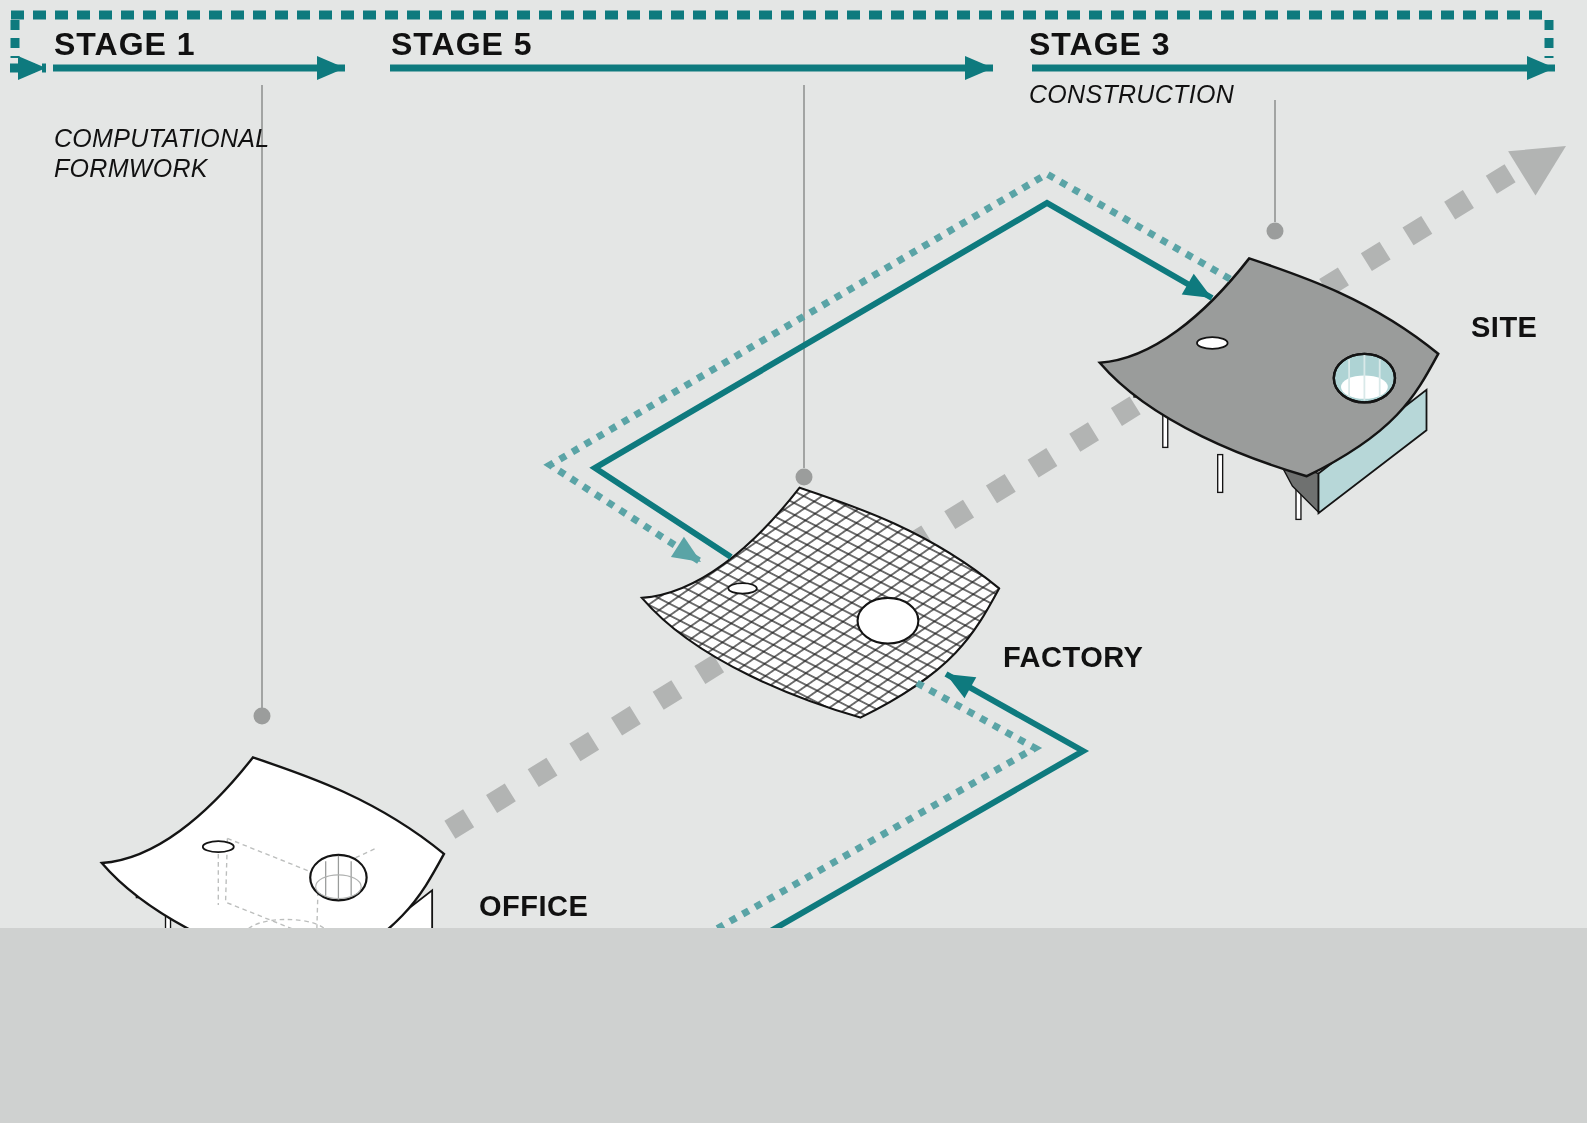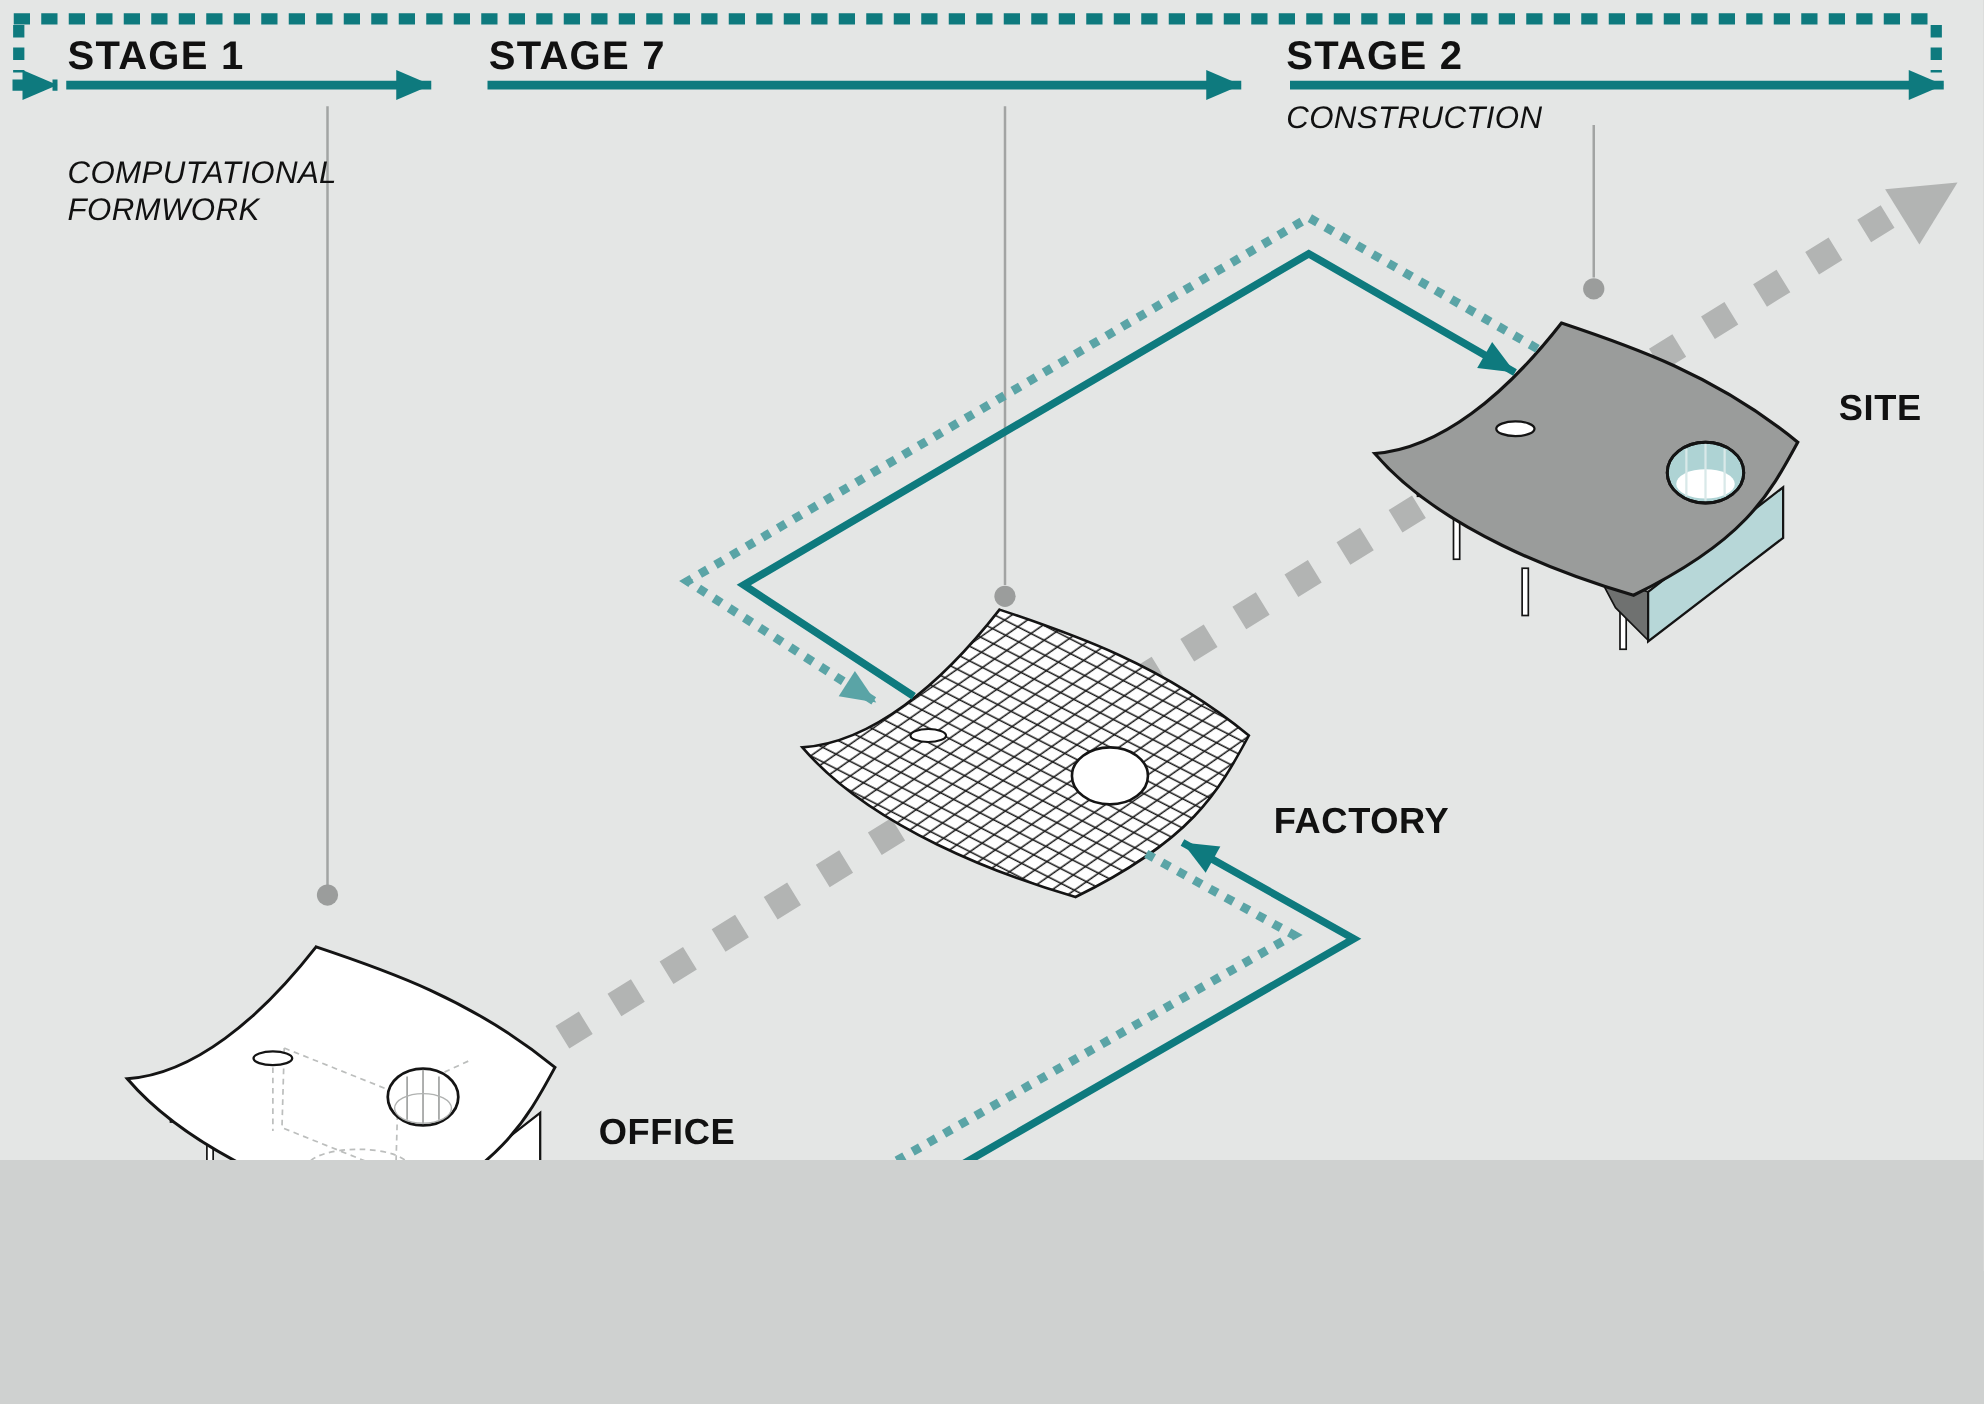--- a/index.html
+++ b/index.html
@@ -142,25 +142,25 @@
       <line class="teal-line" x1="1032" y1="68" x2="1555" y2="68" stroke-width="7" marker-end="url(#ah-teal)"></line>
     </g>
   </svg>
 
   <div class="label stage-title" style="left:54px; top:26px;">STAGE 1</div>
   <div class="label stage-sub" style="left:54px; top:80px;margin-top:44px;">
     <div>COMPUTATIONAL</div>
     <div>FORMWORK</div>
   </div>
 
-  <div class="label stage-title" style="left:391px; top:26px;">STAGE 7</div>
+  <div class="label stage-title" style="left:391px; top:26px;">STAGE 5</div>
 
-  <div class="label stage-title" style="left:1029px; top:26px;">STAGE 2</div>
+  <div class="label stage-title" style="left:1029px; top:26px;">STAGE 3</div>
   <div class="label stage-sub" style="left:1029px; top:80px;">
     <div>CONSTRUCTION</div>
     <div></div>
   </div>
 
   <div class="label loc-label" style="left:479px; top:890px;">OFFICE</div>
-  <div class="label loc-label" style="left:1003px; top:641px;margin-left:16px;">FACTORY</div>
+  <div class="label loc-label" style="left:1003px; top:641px;">FACTORY</div>
   <div class="label loc-label" style="left:1471px; top:311px;text-align:center;">SITE</div>
 
 </div>
 
 </body></html>

